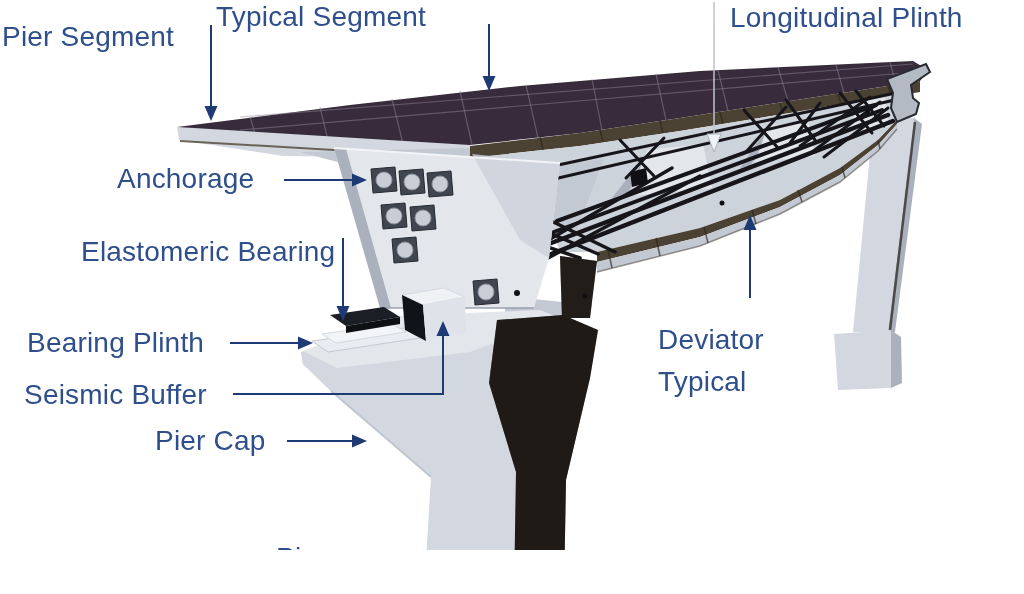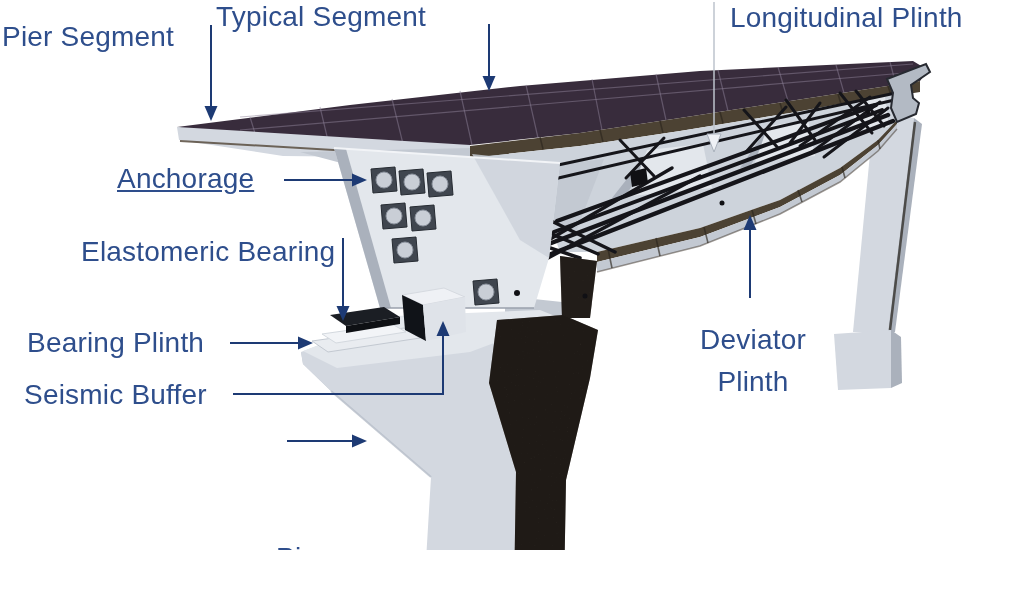--- a/index.html
+++ b/index.html
@@ -12,27 +12,27 @@
     font-size:28px;
     font-weight:300;
     color:var(--label_text,#2e4e8c);
     white-space:nowrap;
     letter-spacing:.2px;
     line-height:1.15;
   }
   #lbl-pier-segment{left:2px;top:21px;}
   #lbl-typical-segment{left:216px;top:1px;text-align:center;}
   #lbl-longitudinal-tendon{left:730px;top:2px;}
-  #lbl-anchorage{left:117px;top:163px;text-decoration:underline;}
+  #lbl-anchorage{left:117px;top:163px;}
   #lbl-elastomeric-bearing{left:49px;top:236px;margin-left:32px;}
   #lbl-bearing-plinth{left:27px;top:327px;}
   #lbl-seismic-buffer{left:24px;top:379px;}
   #lbl-pier-cap{left:155px;top:425px;}
   #lbl-pier{left:276px;top:542px;}
-  #lbl-deviator{left:658px;top:319px;width:190px;text-align:center;white-space:normal;line-height:1.5;}
+  #lbl-deviator{left:658px;top:319px;width:190px;white-space:normal;line-height:1.5;}
 
   
   .deck{fill:var(--deck_top,#382c3c);}
   .conc1{fill:var(--concrete_light,#e3e7ec);}
   .conc2{fill:var(--concrete_mid,#d3d8e0);}
   .conc3{fill:var(--concrete_shade,#c3c9d2);}
   .conc4{fill:var(--concrete_deep,#aab1bc);}
   .brown{fill:var(--cut_brown,#4c4233);}
   .browndark{fill:var(--cut_brown_dark,#39312a);}
   .tendon{stroke:var(--tendon_black,#15151a);fill:none;stroke-linecap:round;}
@@ -246,18 +246,19 @@
     </g>
   </svg>
 
   <div class="lbl" id="lbl-pier-segment">Pier Segment</div>
   <div class="lbl" id="lbl-typical-segment">Typical Segment</div>
   <div class="lbl" id="lbl-longitudinal-tendon">Longitudinal Plinth</div>
   <div class="lbl" id="lbl-anchorage">Anchorage</div>
   <div class="lbl" id="lbl-elastomeric-bearing">Elastomeric Bearing</div>
   <div class="lbl" id="lbl-bearing-plinth">Bearing Plinth</div>
   <div class="lbl" id="lbl-seismic-buffer">Seismic Buffer</div>
+  <div class="lbl" id="lbl-pier-cap">Pier Cap</div>
   <div class="lbl" id="lbl-pier">Pier</div>
   <div class="lbl" id="lbl-deviator">
     <div>Deviator</div>
-    <div>Plinth</div>
+    <div>Typical</div>
   </div>
 </div>
 
 </body></html>

